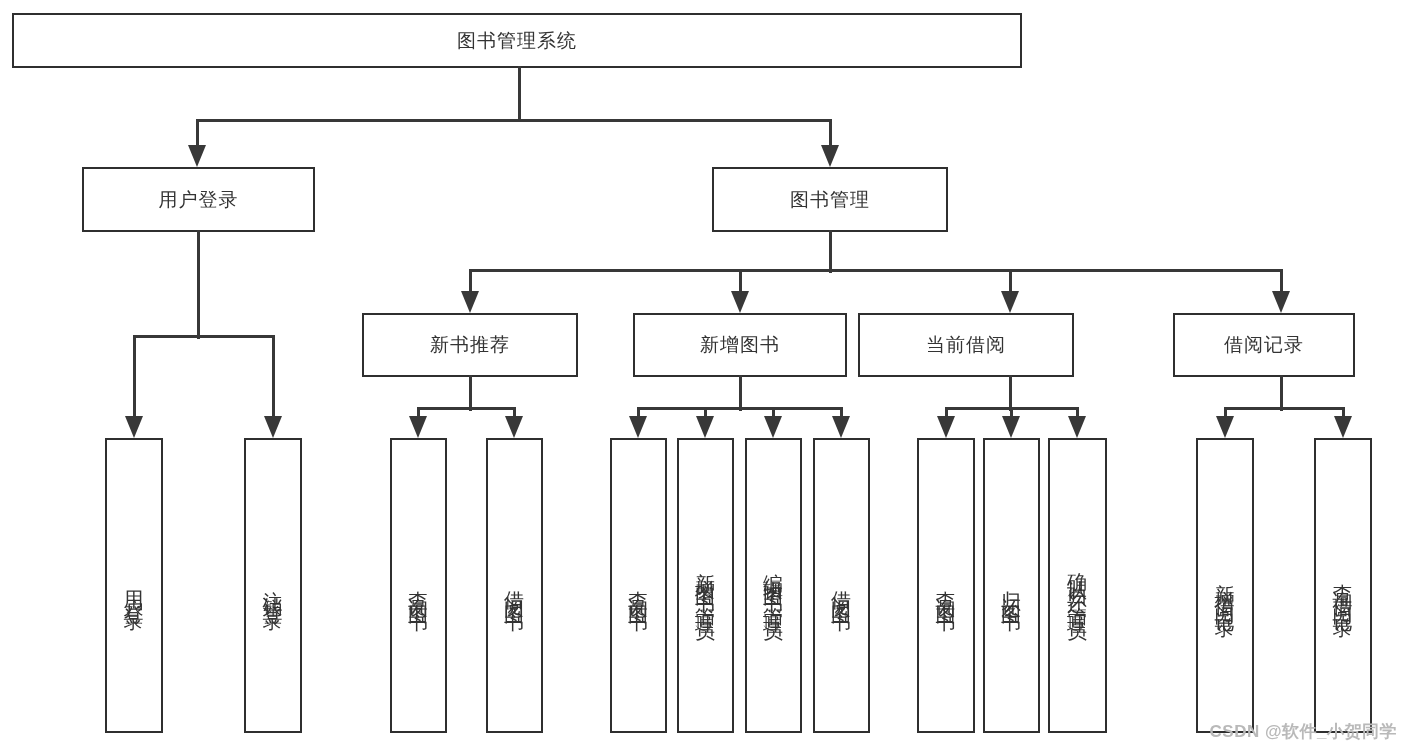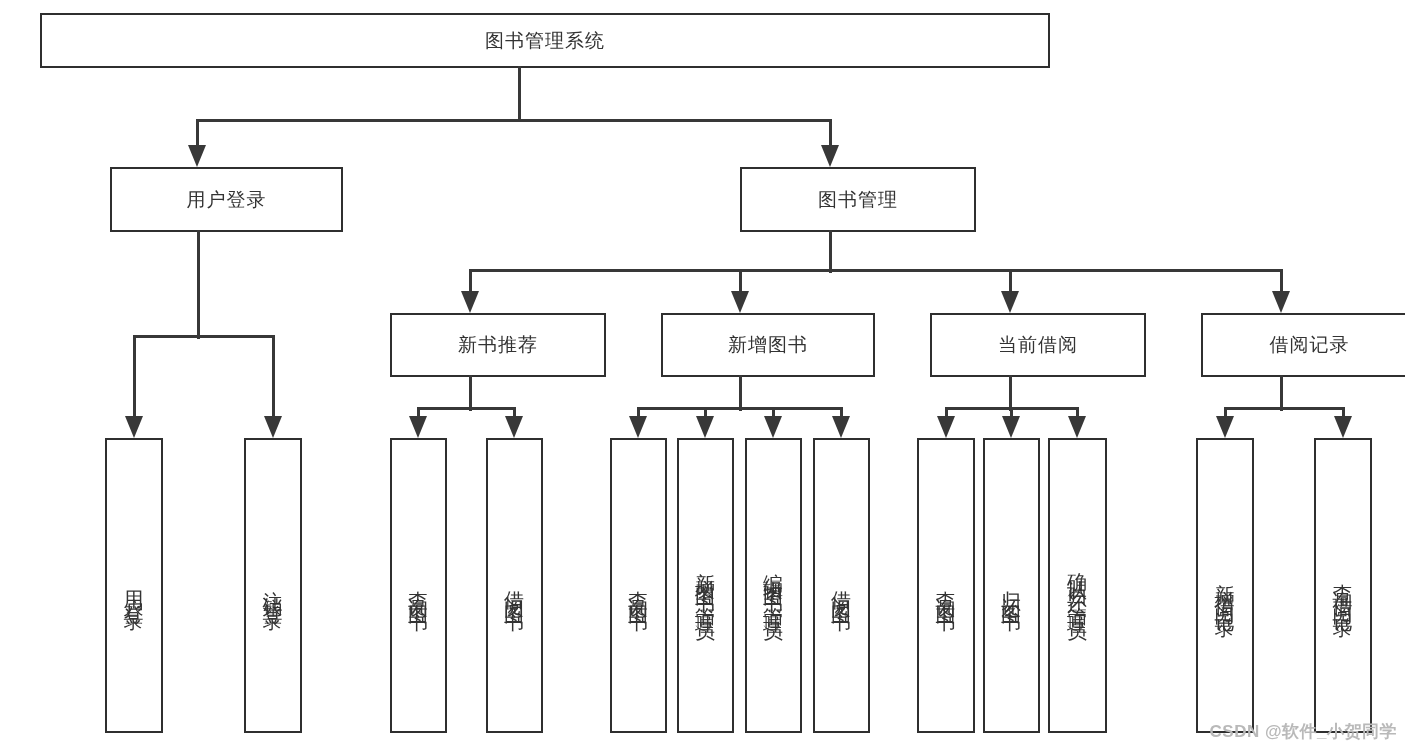--- a/index.html
+++ b/index.html
@@ -23,21 +23,20 @@
     border:2px solid var(--border);
     background:var(--bg);
     display:flex;
     align-items:center;
     justify-content:center;
     color:var(--text);
   }
   .hbox{
     font-size:19px;
     letter-spacing:1px;
-    margin-left:28px;
   }
   .vbox{
     writing-mode:vertical-rl;
     text-orientation:mixed;
     font-size:20px;
     line-height:1;
     letter-spacing:7px;
     padding-top:6px;
   }
   .vline{position:absolute;width:3px;background:var(--line);}
@@ -64,22 +63,22 @@
 
 <div id="canvas">
 
   <div class="box hbox" style="left:12px;top:13px;width:1010px;height:55px;">图书管理系统</div>
 
   <div class="box hbox" style="left:82px;top:167px;width:233px;height:65px;">用户登录</div>
   <div class="box hbox" style="left:362px;top:313px;width:216px;height:64px;">新书推荐</div>
 
   <div class="box hbox" style="left:712px;top:167px;width:236px;height:65px;">图书管理</div>
   <div class="box hbox" style="left:633px;top:313px;width:214px;height:64px;">新增图书</div>
-  <div class="box hbox" style="left:902px;top:313px;width:216px;height:64px;">当前借阅</div>
-  <div class="box hbox" style="left:1173px;top:313px;width:217px;height:64px;font-family:Liberation Mono, monospace;">借阅记录</div>
+  <div class="box hbox" style="left:858px;top:313px;width:216px;height:64px;">当前借阅</div>
+  <div class="box hbox" style="left:1173px;top:313px;width:182px;height:64px;font-family:Liberation Mono, monospace;">借阅记录</div>
 
   <div class="box vbox" style="left:105px;top:438px;width:58px;height:295px;">用户登录</div>
   <div class="box vbox" style="left:244px;top:438px;width:58px;height:295px;">注销登录</div>
 
   <div class="box vbox" style="left:390px;top:438px;width:57px;height:295px;">查询图书</div>
   <div class="box vbox" style="left:486px;top:438px;width:57px;height:295px;">借阅图书</div>
 
   <div class="box vbox" style="left:610px;top:438px;width:57px;height:295px;">查询图书</div>
   <div class="box vbox" style="left:677px;top:438px;width:57px;height:295px;">新增图书（管理员）</div>
   <div class="box vbox" style="left:745px;top:438px;width:57px;height:295px;">编辑图书（管理员）</div>

